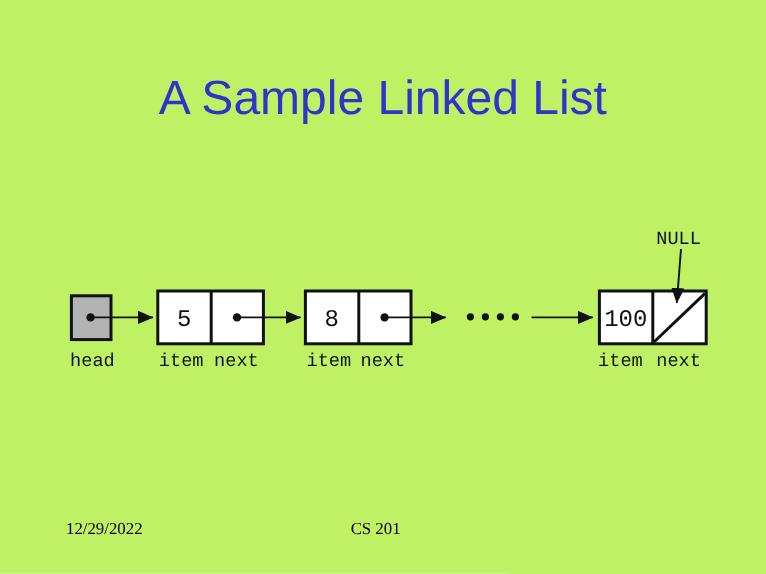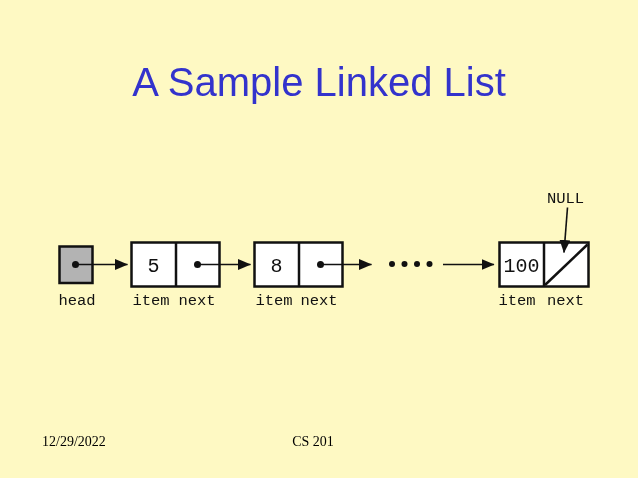--- a/index.html
+++ b/index.html
@@ -3,21 +3,21 @@
 <meta charset="utf-8">
 <style>
   html, body { margin: 0; padding: 0; }
   body {
     width: 638px; height: 478px;
     background: #ffffff;
     position: relative;
     overflow: hidden;
     font-family: "Liberation Sans", sans-serif;
   }
-  .slide { position: absolute; inset: 0; background: #fef9c3; }
+  .slide { position: absolute; inset: 0; background: #bef264; }
   .title {
     position: absolute;
     top: 60px; left: 0; width: 638px;
     margin: 0;
     text-align: center;
     font-family: "Liberation Sans", sans-serif;
     font-size: 40px;
     font-weight: 400;
     color: #3333cc;
     letter-spacing: 0px;
@@ -33,21 +33,21 @@
     font-size: 15.5px;
     fill: #111111;
   }
   .item-value {
     font-family: "Liberation Mono", "DejaVu Sans Mono", monospace;
     font-size: 20px;
     fill: #111111;
   }
   .footer-date {
     position: absolute;
-    left: 42px; top: 434px;
+    left: 55px; top: 434px;
     font-family: "Liberation Serif", serif;
     font-size: 14px;
     color: #000000;
   }
   .footer-course {
     position: absolute;
     left: 0; top: 434px; width: 626px;
     text-align: center;
     font-family: "Liberation Serif", serif;
     font-size: 14px;

